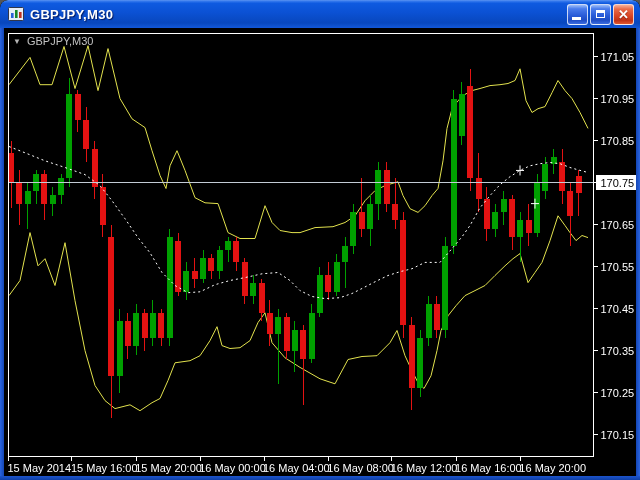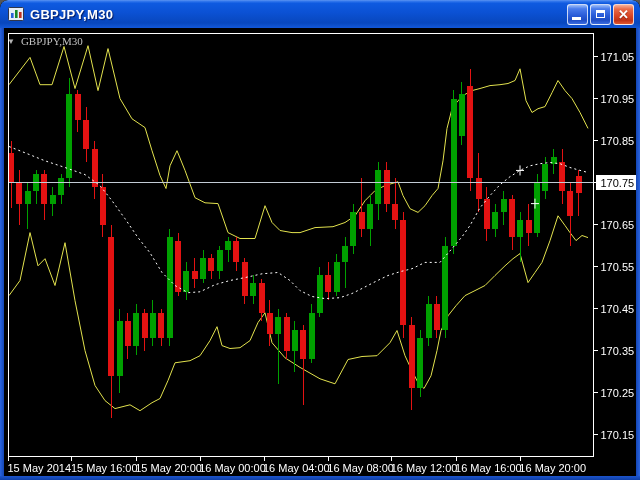--- a/index.html
+++ b/index.html
@@ -19,21 +19,21 @@
   .glyph-min{position:absolute;left:4px;bottom:4px;width:9px;height:3px;background:#fff;}
   .glyph-max{width:9px;height:8px;border:1px solid #fff;border-top:3px solid #fff;box-sizing:border-box;}
   .glyph-close{color:#fff;font-size:13px;font-weight:bold;line-height:1;text-shadow:0 1px 1px rgba(90,10,0,.6);}
   
   .b-side{position:absolute;top:28px;bottom:0;width:4px;background:linear-gradient(90deg,#2a64e0,#1446b4);z-index:5;}
   #b-left{left:0;} #b-right{right:0;background:linear-gradient(90deg,#1446b4,#2a64e0);}
   #b-bottom{position:absolute;left:0;right:0;bottom:0;height:4px;background:linear-gradient(180deg,#1c54cc,#1040a8);z-index:5;}
   
   #client{position:absolute;left:0;top:28px;width:640px;height:452px;background:#000;}
   #chart-svg{position:absolute;left:0;top:0;}
-  #symbol-label{position:absolute;left:7px;top:7px;color:#c2c2c2;font-size:11px;z-index:3;white-space:nowrap;font-family:Liberation Serif, serif;}
+  #symbol-label{position:absolute;left:13px;top:7px;color:#c2c2c2;font-size:11px;z-index:3;white-space:nowrap;}
   #symbol-label .tri{font-size:8px;color:#b5b5b5;margin-right:6px;vertical-align:1px;}
   text{font-family:"Liberation Sans",sans-serif;}
 </style>
 </head>
 <body>
 
 <div id="window">
   <div id="titlebar">
     <svg id="title-icon" viewBox="0 0 17 16">
       <rect x="0.5" y="1.5" width="15" height="13" rx="1" fill="#e8eef8" stroke="#30364a"></rect>

